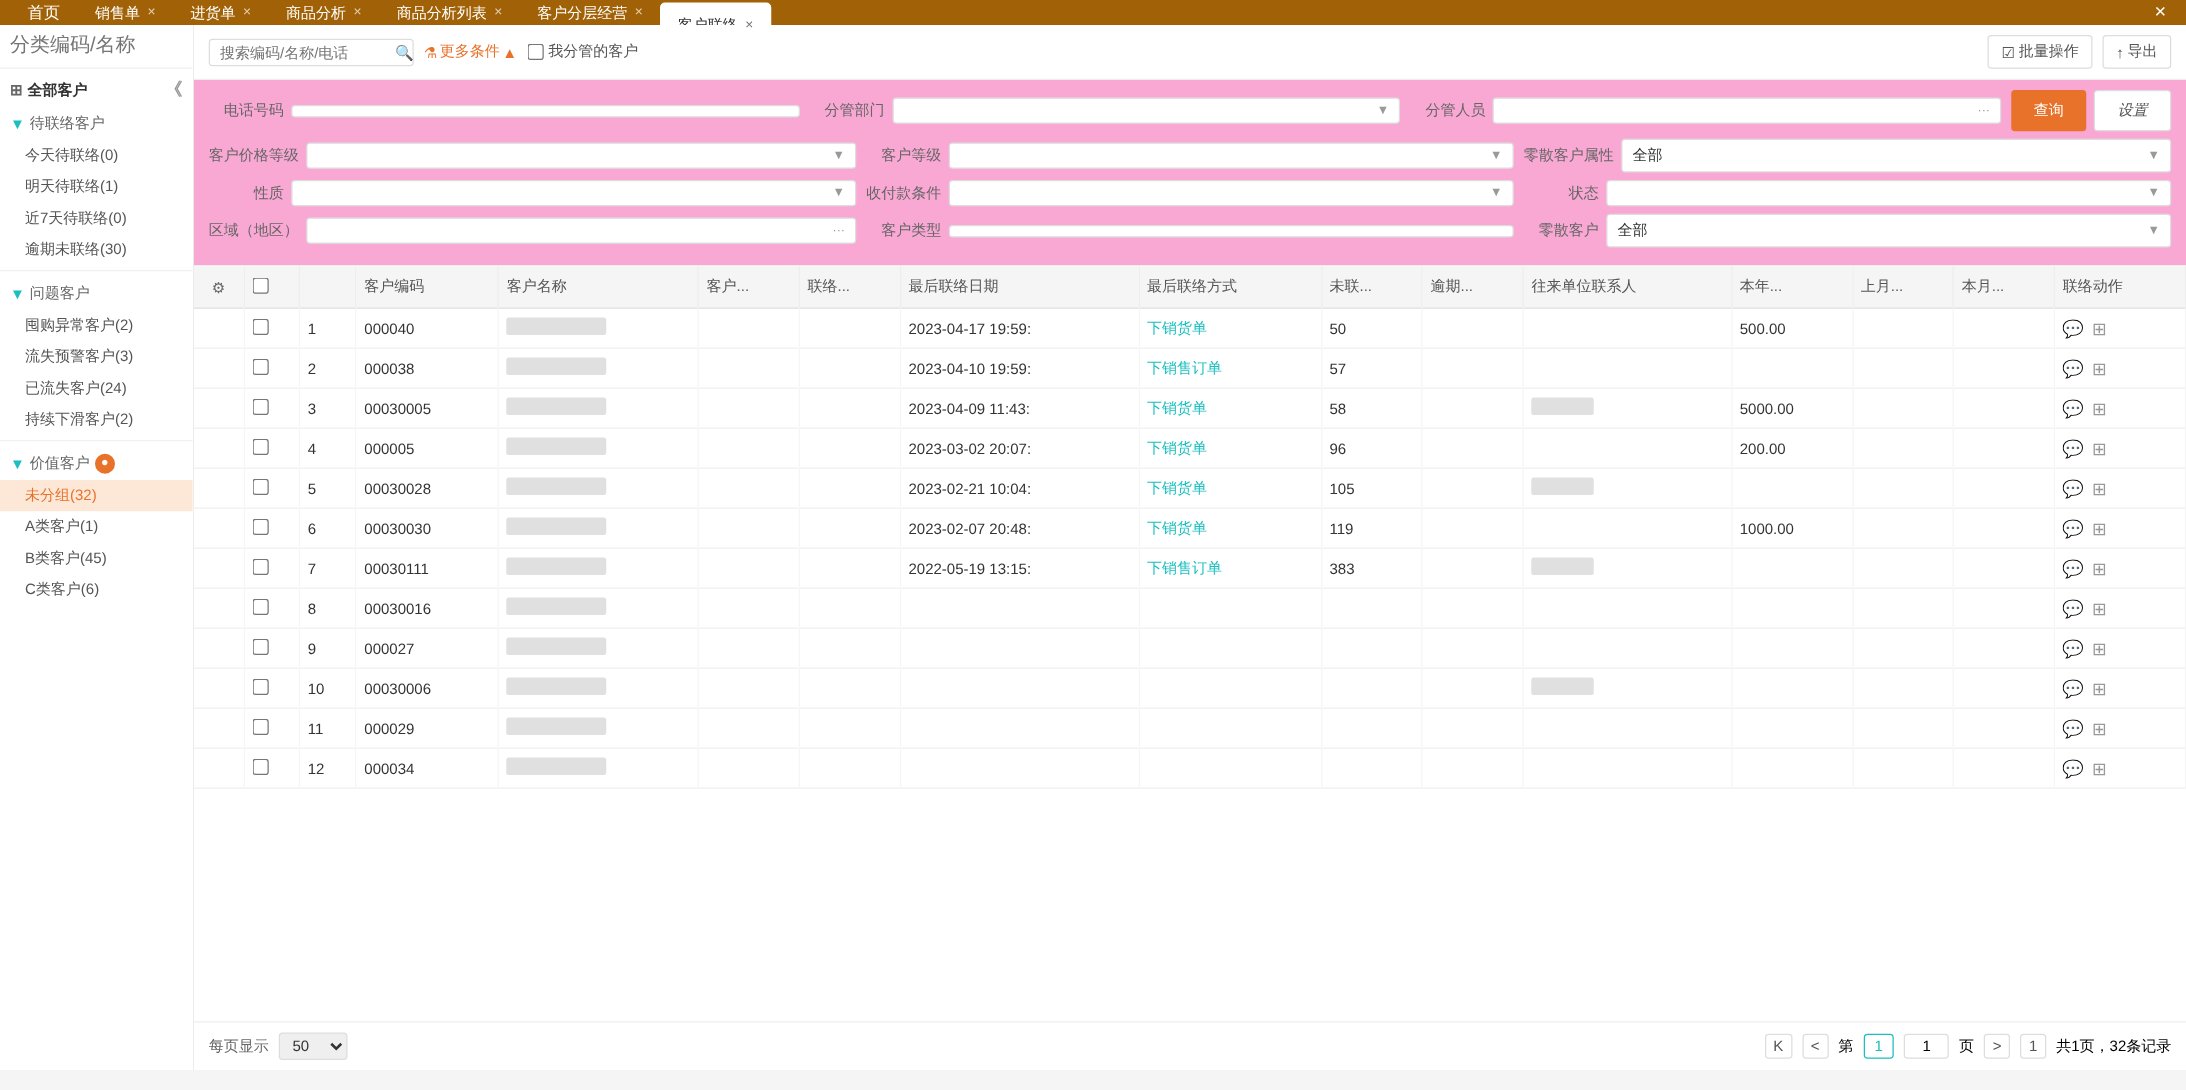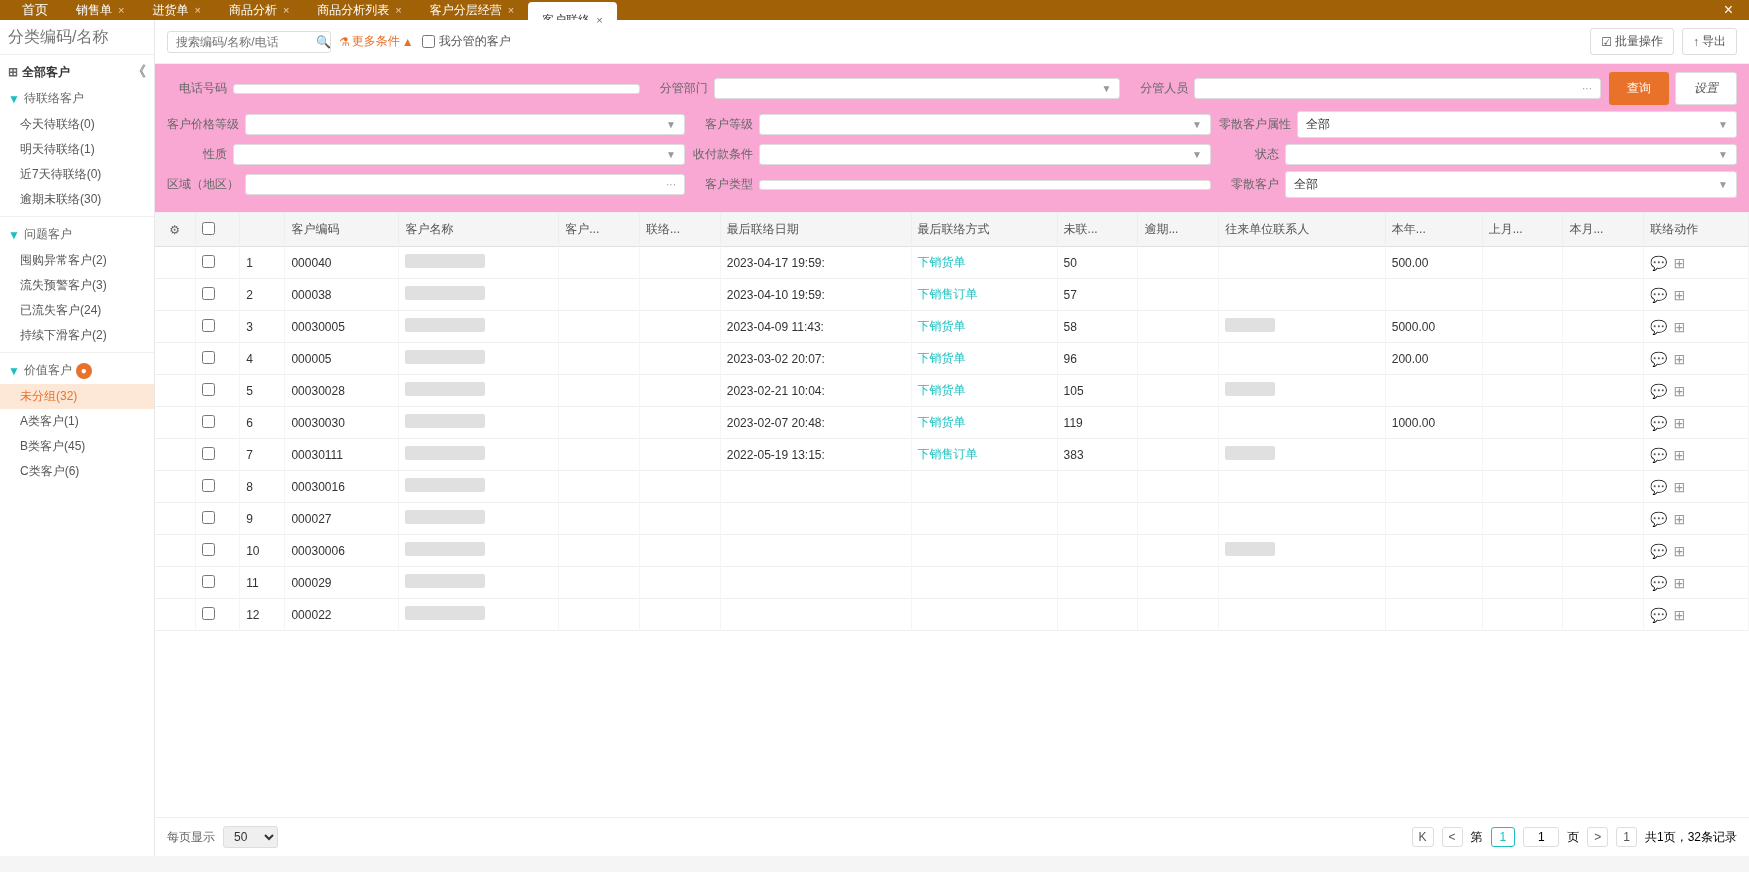--- a/index.html
+++ b/index.html
@@ -848,21 +848,21 @@
                 <div class="action-cell">
                   <span class="action-icon">💬</span>
                   <span class="action-icon">⊞</span>
                 </div>
               </td>
             </tr>
             <tr>
               <td></td>
               <td><input type="checkbox" style=""></td>
               <td>12</td>
-              <td>000022</td>
+              <td>000034</td>
               <td><span class="td-blurred"></span></td>
               <td></td>
               <td></td>
               <td></td>
               <td></td>
               <td></td>
               <td></td>
               <td></td>
               <td></td>
               <td></td>

